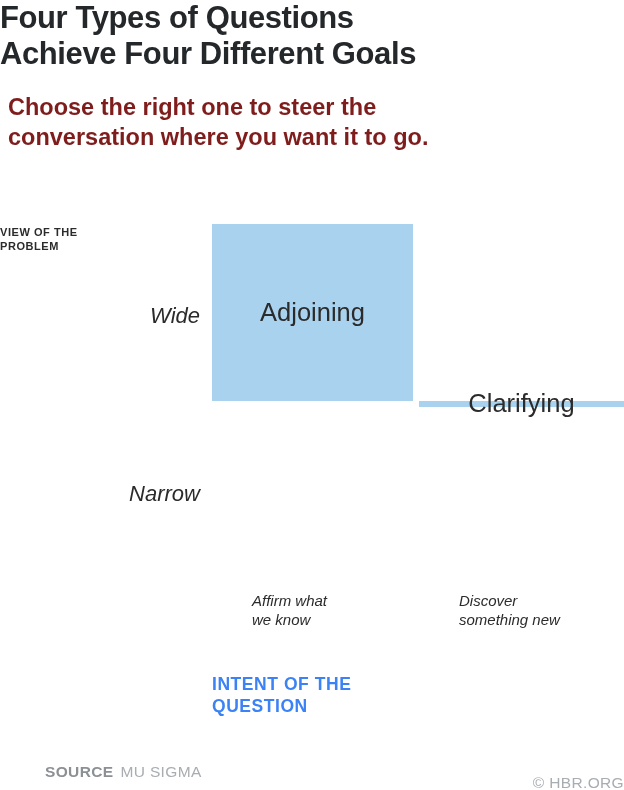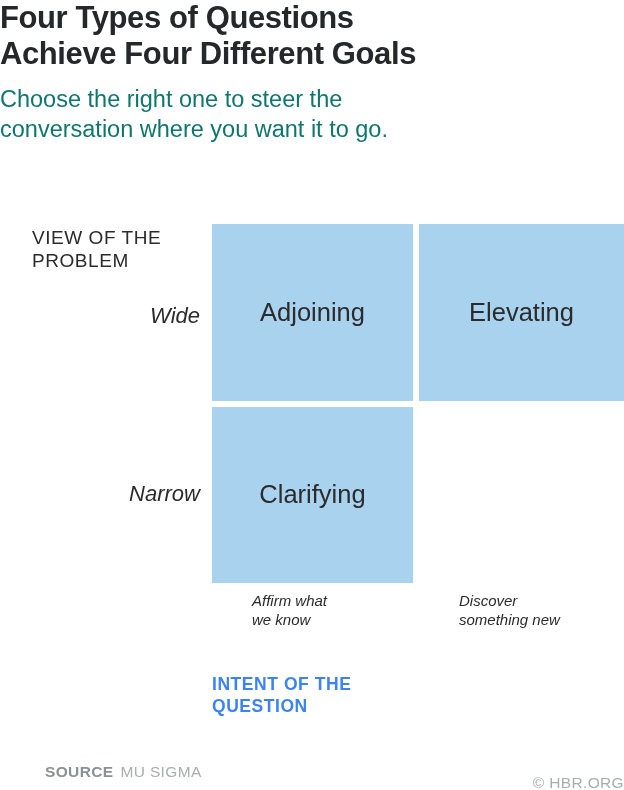--- a/index.html
+++ b/index.html
@@ -28,26 +28,26 @@
     padding: 0 0 0 0;
     font-family: "Liberation Sans", sans-serif;
     font-size: 31px;
     font-weight: 700;
     line-height: 1.17;
     letter-spacing: -0.4px;
     color: #25282a;
     white-space: pre-line;
   }
   #chart-subtitle {
-    margin: 0;
+    margin: 8px;
     padding: 11px 0 0 0;
     font-size: 23.5px;
-    font-weight: 400;
+    font-weight: 700;
     line-height: 1.3;
-    color: #0f766e;
+    color: #7f1d1d;
     white-space: pre-line;
   }
 
   
   #matrix {
     position: absolute;
     left: 212px;
     top: 224px;
     width: 475px;
     height: 359px;
@@ -68,27 +68,26 @@
     line-height: 1;
   }
   .gap-col, .gap-row { background: #ffffff; }
 
   
   #y-axis-title {
     position: absolute;
     left: 0;
     top: 226px;
     width: 196px;
-    font-size: 19px;
-    font-weight: 400;
+    font-size: 11px;
+    font-weight: 700;
     letter-spacing: 0.55px;
     line-height: 1.23;
     color: #2b2b2b;
     white-space: pre-line;
-    padding-left: 32px;
   }
   .y-tick {
     position: absolute;
     left: 4px;
     width: 196px;
     text-align: right;
     font-size: 22px;
     font-style: italic;
     font-weight: 400;
     color: #2b2b2b;
@@ -161,23 +160,20 @@
 <div id="y-tick-narrow" class="y-tick">Narrow</div>
 
 <div id="matrix">
 
   <div class="quad">
     <span class="quad-label">Adjoining</span>
   </div>
 
   <div class="gap-col"></div>
 
-  <div class="quad">
-    <span class="quad-label">Elevating</span>
-  </div>
 
   <div class="gap-row"></div>
   <div class="gap-row"></div>
   <div class="gap-row"></div>
 
   <div class="quad">
     <span class="quad-label">Clarifying</span>
   </div>
 
   <div class="gap-col"></div>

